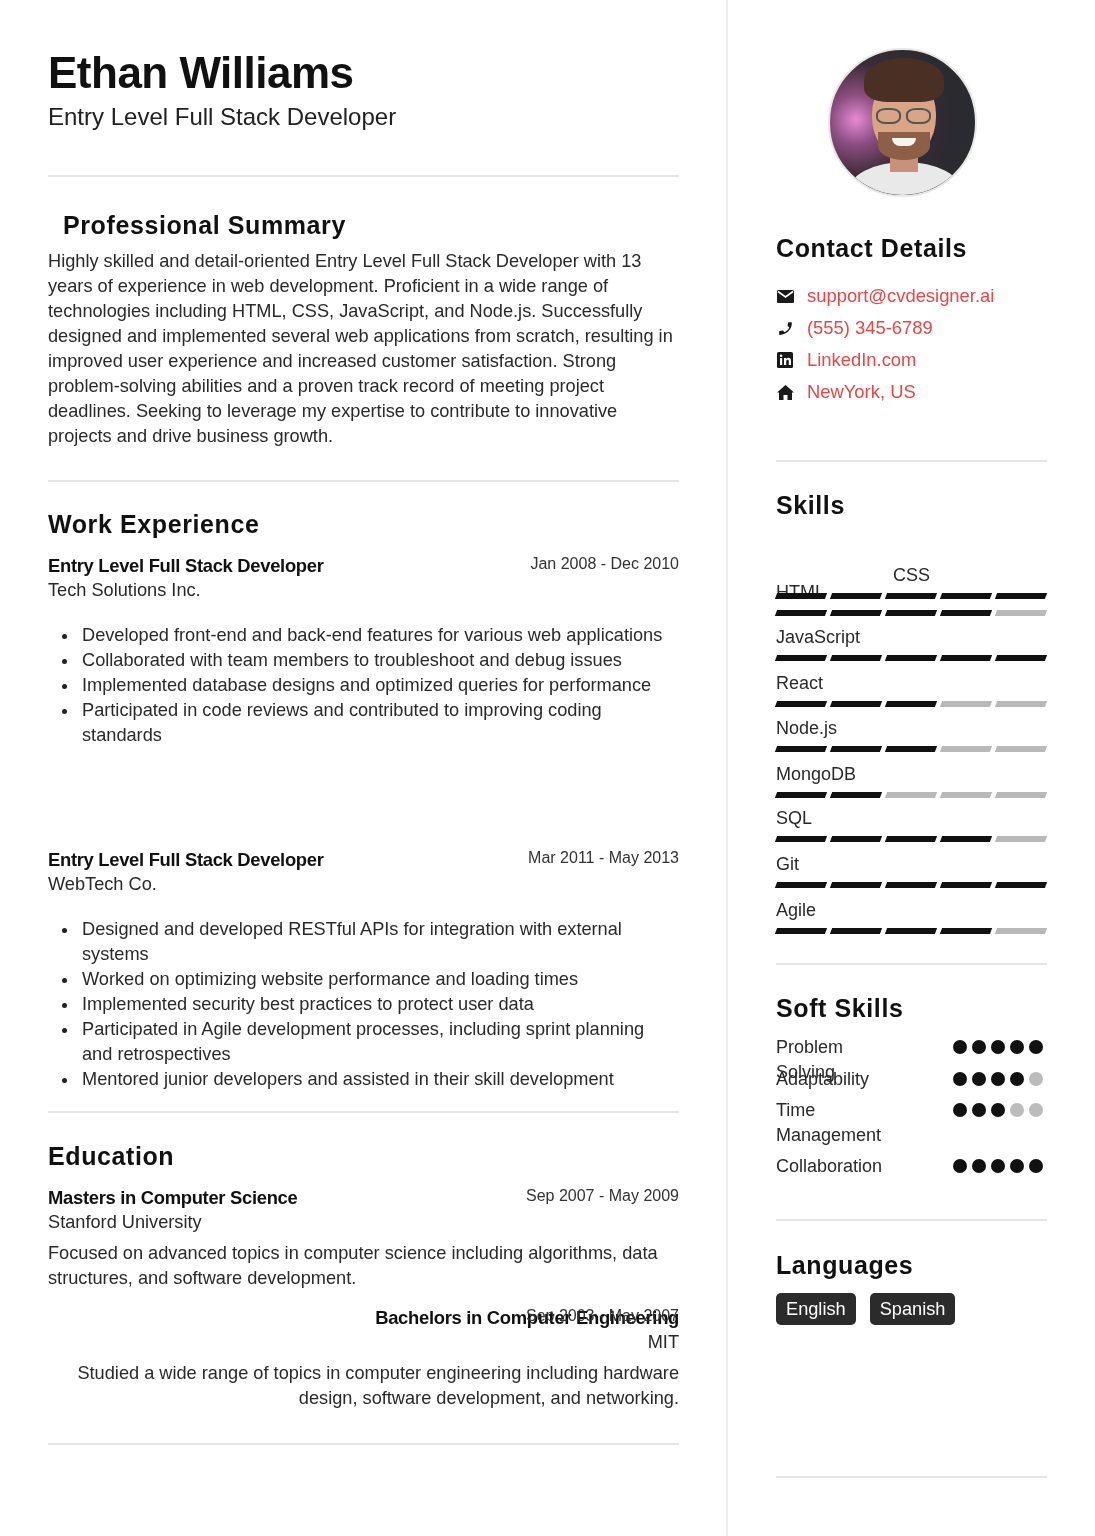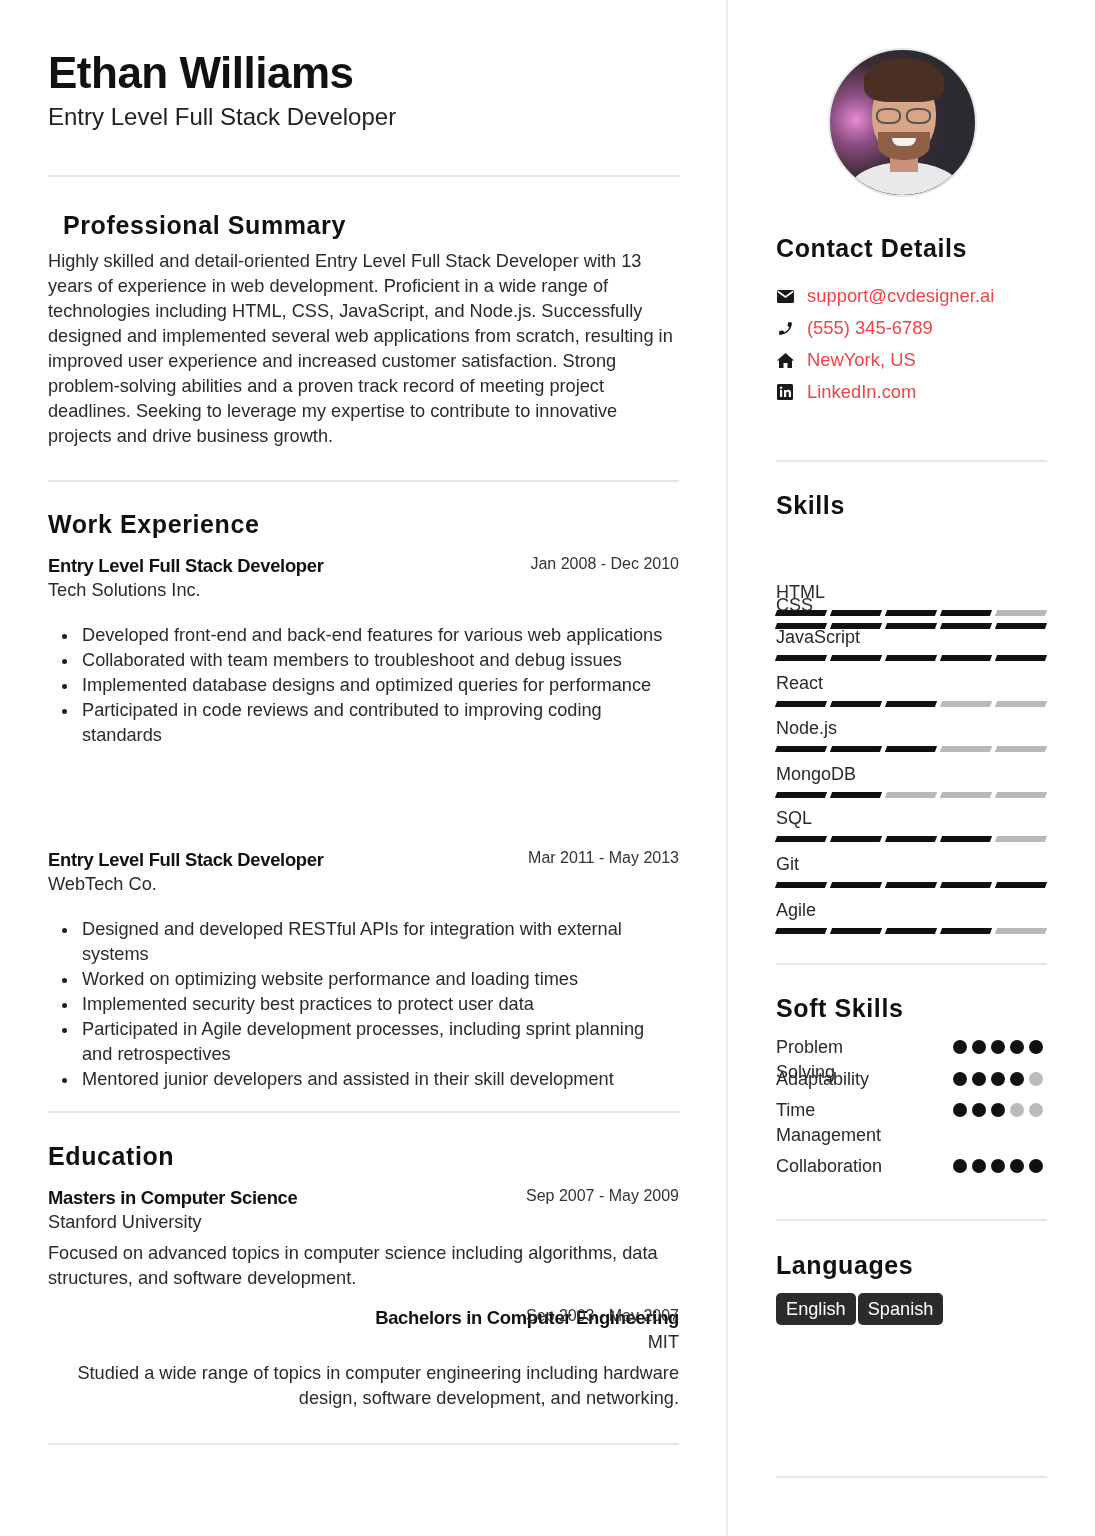--- a/index.html
+++ b/index.html
@@ -50,21 +50,21 @@
   .skill-bars { display: flex; gap: 5px; margin-top: 7px; }
   .skill-bars span { display: block; width: 50px; height: 6px; transform: skewX(-20deg); background: #b9b9b9; }
   .skill-bars span.on { background: #111; }
 
   .soft { position: absolute; left: 0; width: 271px; }
   .soft-name { font-size: 18px; color: #2a2a2a; line-height: 25px; width: 130px; }
   .dots { position: absolute; left: 177px; top: 5px; display: flex; gap: 5px; }
   .dots span { width: 14px; height: 14px; border-radius: 50%; background: #bcbcbc; }
   .dots span.on { background: #111; }
 
-  .langs { position: absolute; left: 0; top: 1293px; display: flex; gap: 2px; }
+  .langs { position: absolute; left: 0; top: 1293px; display: flex; gap: 14px; }
   .lang { background: #2b2b2b; color: #fff; font-size: 18.2px; line-height: 22px; padding: 5px 10px; border-radius: 5px; }
 </style>
 </head>
 <body>
 
 <div class="left">
   <div class="name">Ethan Williams</div>
   <div class="title">Entry Level Full Stack Developer</div>
   <div class="hr" style="top:175px; width:631px;"></div>
 
@@ -158,53 +158,53 @@
     <div class="contact-item">
       <span class="contact-icon">
         <svg width="17" height="17" viewBox="0 0 24 24">
             <path d="M20 15.5c-1.2 0-2.4-.2-3.6-.6-.3-.1-.7 0-1 .2l-2.2 2.2c-2.8-1.4-5.1-3.8-6.6-6.6l2.2-2.2c.3-.3.4-.7.2-1-.3-1.1-.5-2.3-.5-3.5 0-.6-.4-1-1-1H4c-.6 0-1 .4-1 1 0 9.4 7.6 17 17 17 .6 0 1-.4 1-1v-3.5c0-.6-.4-1-1-1z" fill="#1a1a1a" transform="scale(-1,1) translate(-24,0)"></path>
           </svg>
       </span>
       <span class="contact-text">(555) 345-6789</span>
     </div>
     <div class="contact-item">
       <span class="contact-icon">
-        <svg width="17" height="15" viewBox="0 0 17 15">
-            <path d="M8.5 0 L17 7.5 L15 7.5 L15 15 L10.5 15 L10.5 10 L6.5 10 L6.5 15 L2 15 L2 7.5 L0 7.5 Z" fill="#1a1a1a"></path>
-          </svg>
-      </span>
-      <span class="contact-text">NewYork, US</span>
-    </div>
-    <div class="contact-item">
-      <span class="contact-icon">
         <svg width="16" height="16" viewBox="0 0 16 16">
             <rect x="0" y="0" width="16" height="16" rx="1.5" fill="#1a1a1a"></rect>
             <rect x="3" y="6" width="2.2" height="7" fill="#fff"></rect>
             <circle cx="4.1" cy="3.8" r="1.3" fill="#fff"></circle>
             <path d="M7 6 h2.1 v1 c.5-.8 1.3-1.2 2.3-1.2 1.7 0 2.6 1 2.6 3 V13 h-2.2 V9.2 c0-1-.4-1.5-1.2-1.5-.9 0-1.4.6-1.4 1.6 V13 H7 Z" fill="#fff"></path>
           </svg>
       </span>
       <span class="contact-text">LinkedIn.com</span>
     </div>
+    <div class="contact-item">
+      <span class="contact-icon">
+        <svg width="17" height="15" viewBox="0 0 17 15">
+            <path d="M8.5 0 L17 7.5 L15 7.5 L15 15 L10.5 15 L10.5 10 L6.5 10 L6.5 15 L2 15 L2 7.5 L0 7.5 Z" fill="#1a1a1a"></path>
+          </svg>
+      </span>
+      <span class="contact-text">NewYork, US</span>
+    </div>
   </div>
   <div class="hr" style="top:460px; width:271px;"></div>
 
   <div class="sec-title" style="top:490px;">Skills</div>
   <div id="skills-list">
     <div class="skill" style="top:535px;margin-top:46px;">
         <div class="skill-name">HTML</div>
         <div class="skill-bars">
           <span class="on"></span>
           <span class="on"></span>
           <span class="on"></span>
           <span class="on"></span>
           <span></span>
         </div>
       </div>
-    <div class="skill" style="top:594px;">
+    <div class="skill" style="top:564px;text-align:center;">
         <div class="skill-name">CSS</div>
         <div class="skill-bars">
           <span class="on"></span>
           <span class="on"></span>
           <span class="on"></span>
           <span class="on"></span>
           <span class="on"></span>
         </div>
       </div>
     <div class="skill" style="top:626px;">

